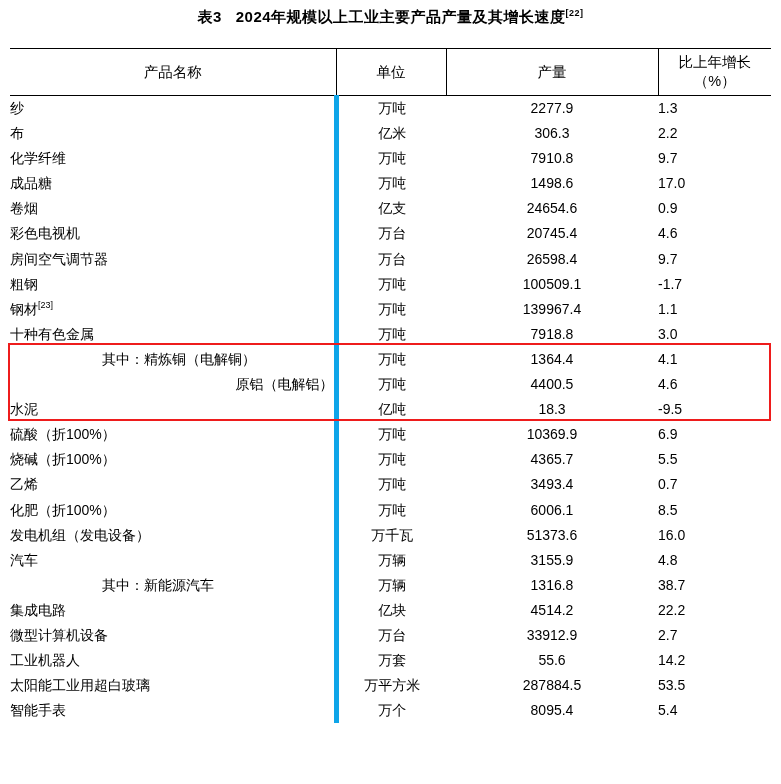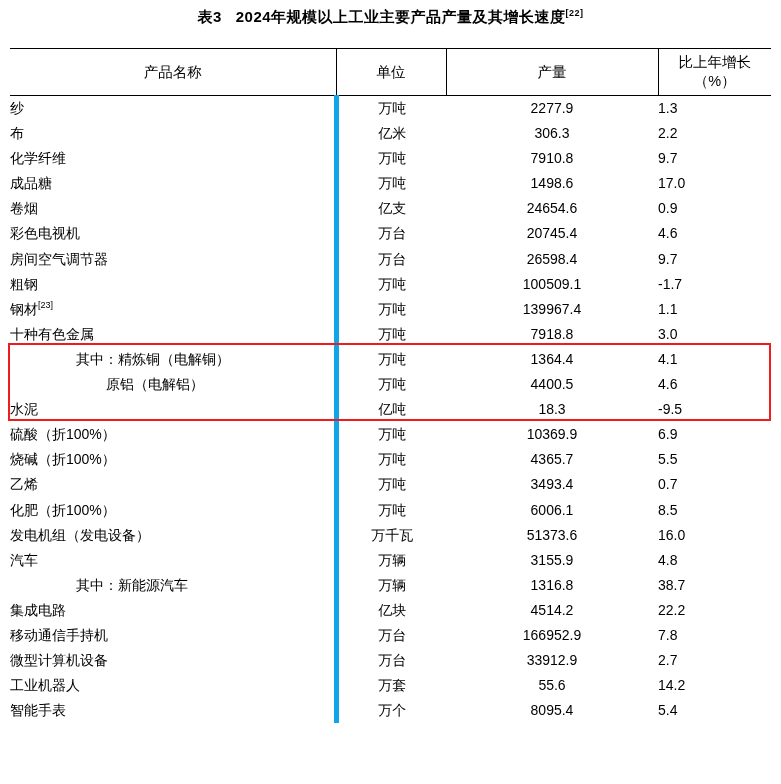--- a/index.html
+++ b/index.html
@@ -64,22 +64,22 @@
     height: 25.1px;
     line-height: 25.1px;
     padding: 0;
     vertical-align: middle;
     white-space: nowrap;
   }
   td.name {
     text-align: left;
     padding-left: 6px;
   }
-  td.name.ind1 { padding-left: 66px; }
-  td.name.ind2 { padding-left: 96px; }
+  td.name.ind1 { padding-left: 92px; }
+  td.name.ind2 { padding-left: 96px; text-align: right; }
   td.unit {
     text-align: center;
     border-left: 5px solid #0ea5e9;
   }
   td.out {
     text-align: center;
     padding-right: 30px;
   }
   td.grow {
     text-align: left;
@@ -242,38 +242,38 @@
           <td class="out">1316.8</td>
           <td class="grow">38.7</td>
         </tr>
         <tr>
           <td class="name"><span>集成电路</span></td>
           <td class="unit">亿块</td>
           <td class="out">4514.2</td>
           <td class="grow">22.2</td>
         </tr>
         <tr>
-          <td class="name"><span>移动通信手持机</span></td>
-          <td class="unit">万台</td>
-          <td class="out">166952.9</td>
-          <td class="grow">7.8</td>
-        </tr>
-        <tr>
           <td class="name"><span>微型计算机设备</span></td>
           <td class="unit">万台</td>
           <td class="out">33912.9</td>
           <td class="grow">2.7</td>
         </tr>
         <tr>
           <td class="name"><span>工业机器人</span></td>
           <td class="unit">万套</td>
           <td class="out">55.6</td>
           <td class="grow">14.2</td>
         </tr>
         <tr>
+          <td class="name"><span>太阳能工业用超白玻璃</span></td>
+          <td class="unit">万平方米</td>
+          <td class="out">287884.5</td>
+          <td class="grow">53.5</td>
+        </tr>
+        <tr>
           <td class="name"><span>智能手表</span></td>
           <td class="unit">万个</td>
           <td class="out">8095.4</td>
           <td class="grow">5.4</td>
         </tr>
       </tbody>
   </table>
 
   <div class="highlight-box"></div>
 

